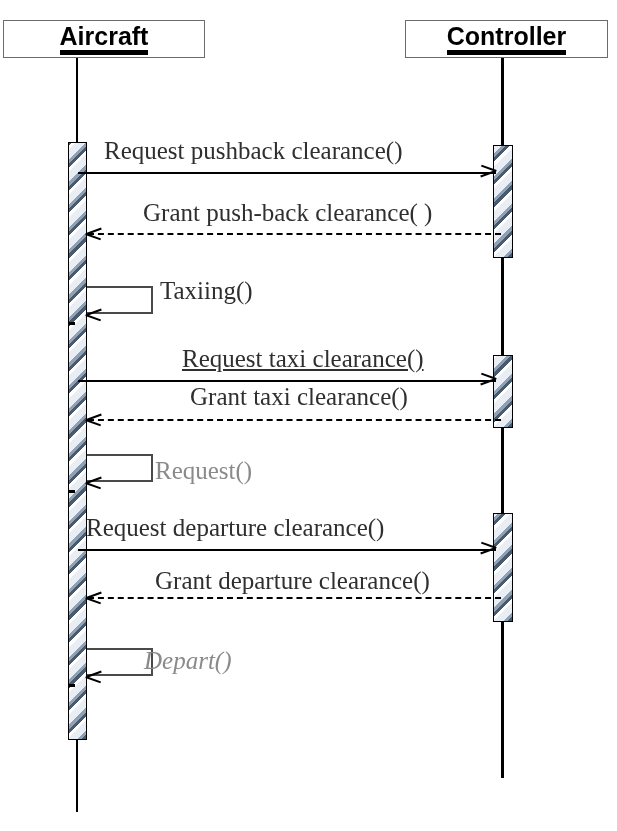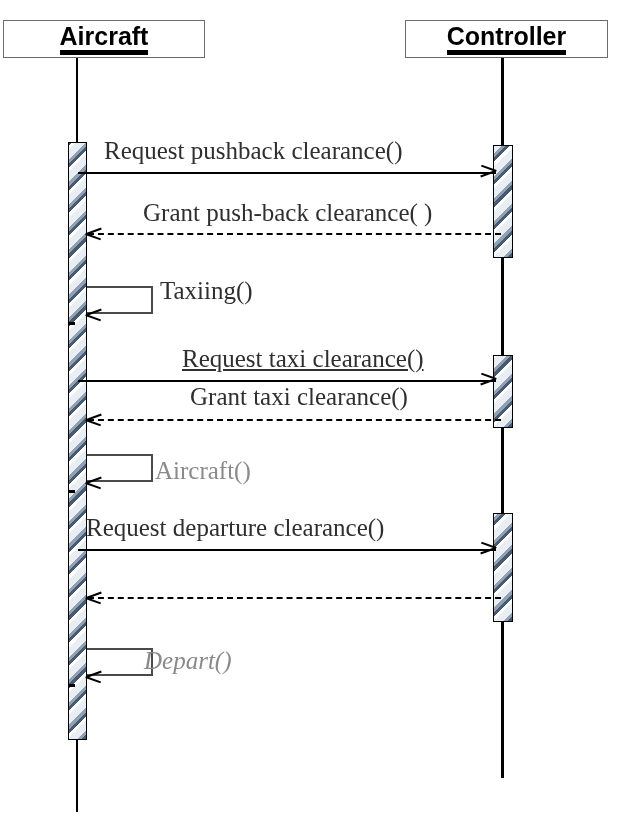--- a/index.html
+++ b/index.html
@@ -197,30 +197,31 @@
   <div class="arrow-open left" style="left:86px; top:411px;">
     <span class="a"></span>
       <span class="b"></span>
   </div>
 
   <div class="self-loop" style="left:87px; top:454px; width:66px; height:28px;"></div>
   <div class="arrow-open left" style="left:86px; top:474px;">
     <span class="a"></span>
       <span class="b"></span>
   </div>
-  <div class="msg-label faded" style="left:155px; top:458px;">Aircraft()</div>
+  <div class="msg-label faded" style="left:155px; top:458px;">Request()</div>
   <div class="tick" style="left:68px; top:490px;"></div>
 
   <div class="msg-label" style="left:86px; top:515px;">Request departure clearance()</div>
   <div class="msg-line" style="left:78px; top:549px; width:418px;"></div>
   <div class="arrow-open right" style="left:482px; top:541px;">
     <span class="a"></span>
       <span class="b"></span>
   </div>
 
+  <div class="msg-label" style="left:155px; top:568px;">Grant departure clearance()</div>
   <div class="msg-line dashed" style="left:88px; top:597px; width:413px;"></div>
   <div class="arrow-open left" style="left:86px; top:589px;">
     <span class="a"></span>
       <span class="b"></span>
   </div>
 
   <div class="self-loop" style="left:87px; top:648px; width:66px; height:28px;"></div>
   <div class="arrow-open left" style="left:86px; top:668px;">
     <span class="a"></span>
       <span class="b"></span>

